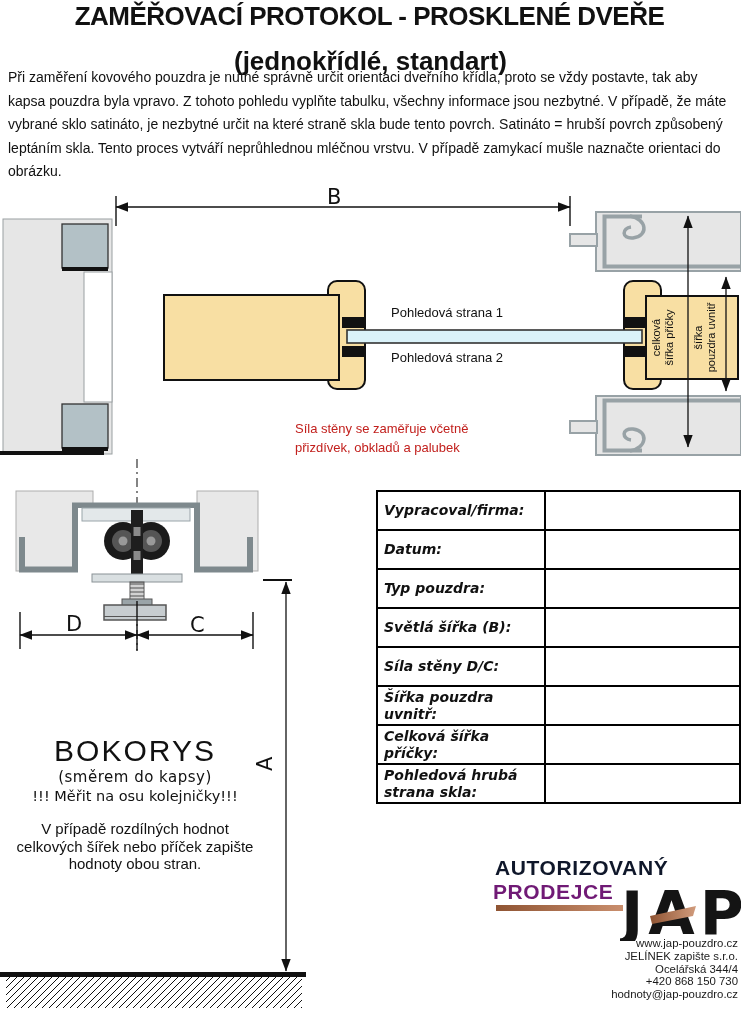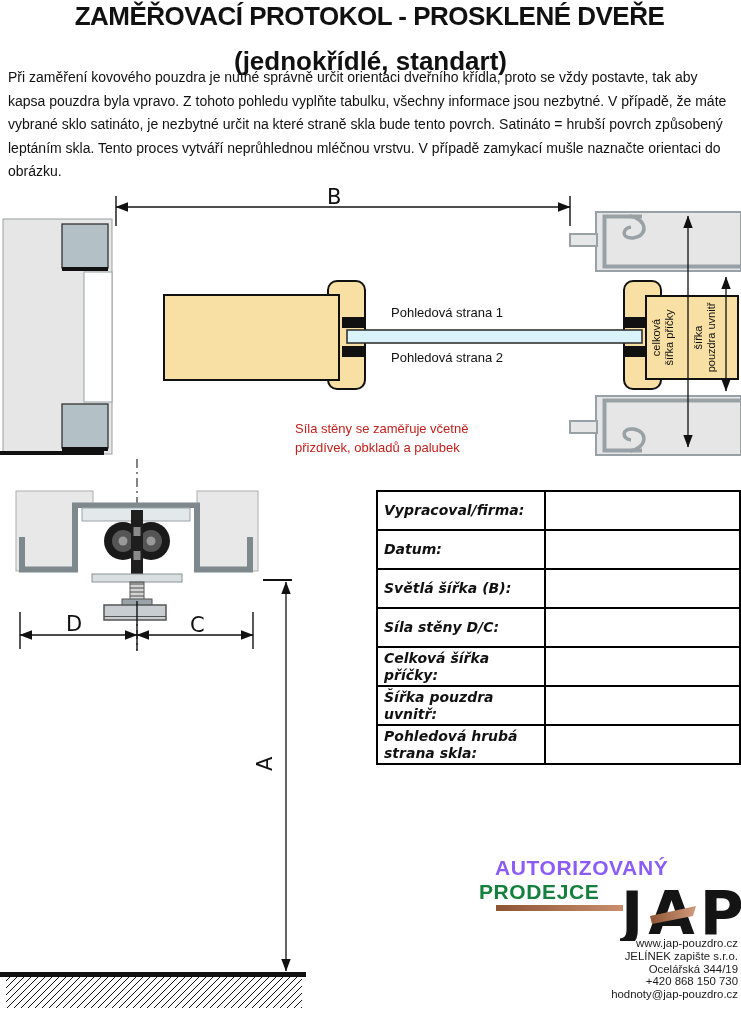--- a/index.html
+++ b/index.html
@@ -29,23 +29,23 @@
   .bokorys .note { margin-top:14px; font-family:"Liberation Sans",sans-serif;
                    font-size:15px; line-height:17.5px; }
 
   table.form { position:absolute; left:376px; top:490px; border-collapse:collapse; }
   table.form td { border:2.4px solid #000; vertical-align:middle; }
   table.form td.lbl { width:158px; height:35px; padding:1px 2px 1px 6px;
                       font-weight:bold; font-size:14px; line-height:16.5px;font-style:italic; }
   table.form td.val { width:196px; }
 
   .auth1 { left:495px; top:856px; font-family:"Liberation Sans",sans-serif;
-           font-weight:bold; font-size:21px; letter-spacing:0.6px; color:#8b5cf6; }
-  .auth2 { left:479px; top:880px; font-family:"Liberation Sans",sans-serif;
-           font-weight:bold; font-size:21px; letter-spacing:0.6px; color:#15803d; }
+           font-weight:bold; font-size:21px; letter-spacing:0.6px; color:#0f172a; }
+  .auth2 { left:493px; top:880px; font-family:"Liberation Sans",sans-serif;
+           font-weight:bold; font-size:21px; letter-spacing:0.6px; color:#701a75; }
   .copper-bar { left:496px; top:905px; width:127px; height:6px;
                 background:linear-gradient(90deg,#8f5433,#c98e6d); }
   .jap-svg { left:620px; top:883px; }
   .contact { left:480px; top:937px; width:258px; text-align:right;
              font-family:Liberation Sans, sans-serif; font-size:11.4px; line-height:12.8px; color:#1a1a1a; }
 </style>
 </head>
 <body>
 
 <div class="page">
@@ -180,45 +180,59 @@
         <text class="dim" transform="translate(272,771) rotate(-90)">A</text>
       </g>
 
       <g>
         <rect x="0" y="972" width="306" height="5" fill="#111"></rect>
         <rect x="6" y="977" width="296" height="31" fill="url(#hatch)"></rect>
       </g>
     </g>
   </svg>
 
+  <div class="abs bokorys">
+    <div class="big">BOKORYS</div>
+    <div class="sub">(směrem do kapsy)</div>
+    <div class="warn">!!! Měřit na osu kolejničky!!!</div>
+    <div class="note">
+      <div>V případě rozdílných hodnot</div>
+      <div>celkových šířek nebo příček zapište</div>
+      <div>hodnoty obou stran.</div>
+    </div>
+  </div>
 
   <table class="form">
     <tbody>
         <tr>
           <td class="lbl">Vypracoval/firma:</td>
           <td class="val"></td>
         </tr>
     <tr>
           <td class="lbl">Datum:</td>
           <td class="val"></td>
         </tr>
     <tr>
+          <td class="lbl">Typ pouzdra:</td>
+          <td class="val"></td>
+        </tr>
+    <tr>
           <td class="lbl">Světlá šířka (B):</td>
           <td class="val"></td>
         </tr>
     <tr>
           <td class="lbl">Síla stěny D/C:</td>
           <td class="val"></td>
         </tr>
     <tr>
+          <td class="lbl">Šířka pouzdra uvnitř:</td>
+          <td class="val"></td>
+        </tr>
+    <tr>
           <td class="lbl">Celková šířka příčky:</td>
-          <td class="val"></td>
-        </tr>
-    <tr>
-          <td class="lbl">Šířka pouzdra uvnitř:</td>
           <td class="val"></td>
         </tr>
     <tr>
           <td class="lbl">Pohledová hrubá strana skla:</td>
           <td class="val"></td>
         </tr>
   </tbody>
     </table>
 
   <div class="abs auth1">AUTORIZOVANÝ</div>
@@ -232,18 +246,18 @@
         <stop offset="1" stop-color="#d19b7c"></stop>
       </linearGradient>
     </defs>
     <text x="1" y="51" font-family="DejaVu Sans, sans-serif" font-weight="bold" font-size="60" letter-spacing="5" fill="#141414">JAP</text>
     <polygon points="30,33 76,23 73,33 32,41" fill="url(#copg)"></polygon>
   </svg>
 
   <div class="abs contact">
     <div>www.jap-pouzdro.cz</div>
     <div>JELÍNEK zapište s.r.o.</div>
-    <div>Ocelářská 344/19</div>
+    <div>Ocelářská 344/4</div>
     <div>+420 868 150 730</div>
     <div>hodnoty@jap-pouzdro.cz</div>
   </div>
 
 </div>
 
 </body></html>

